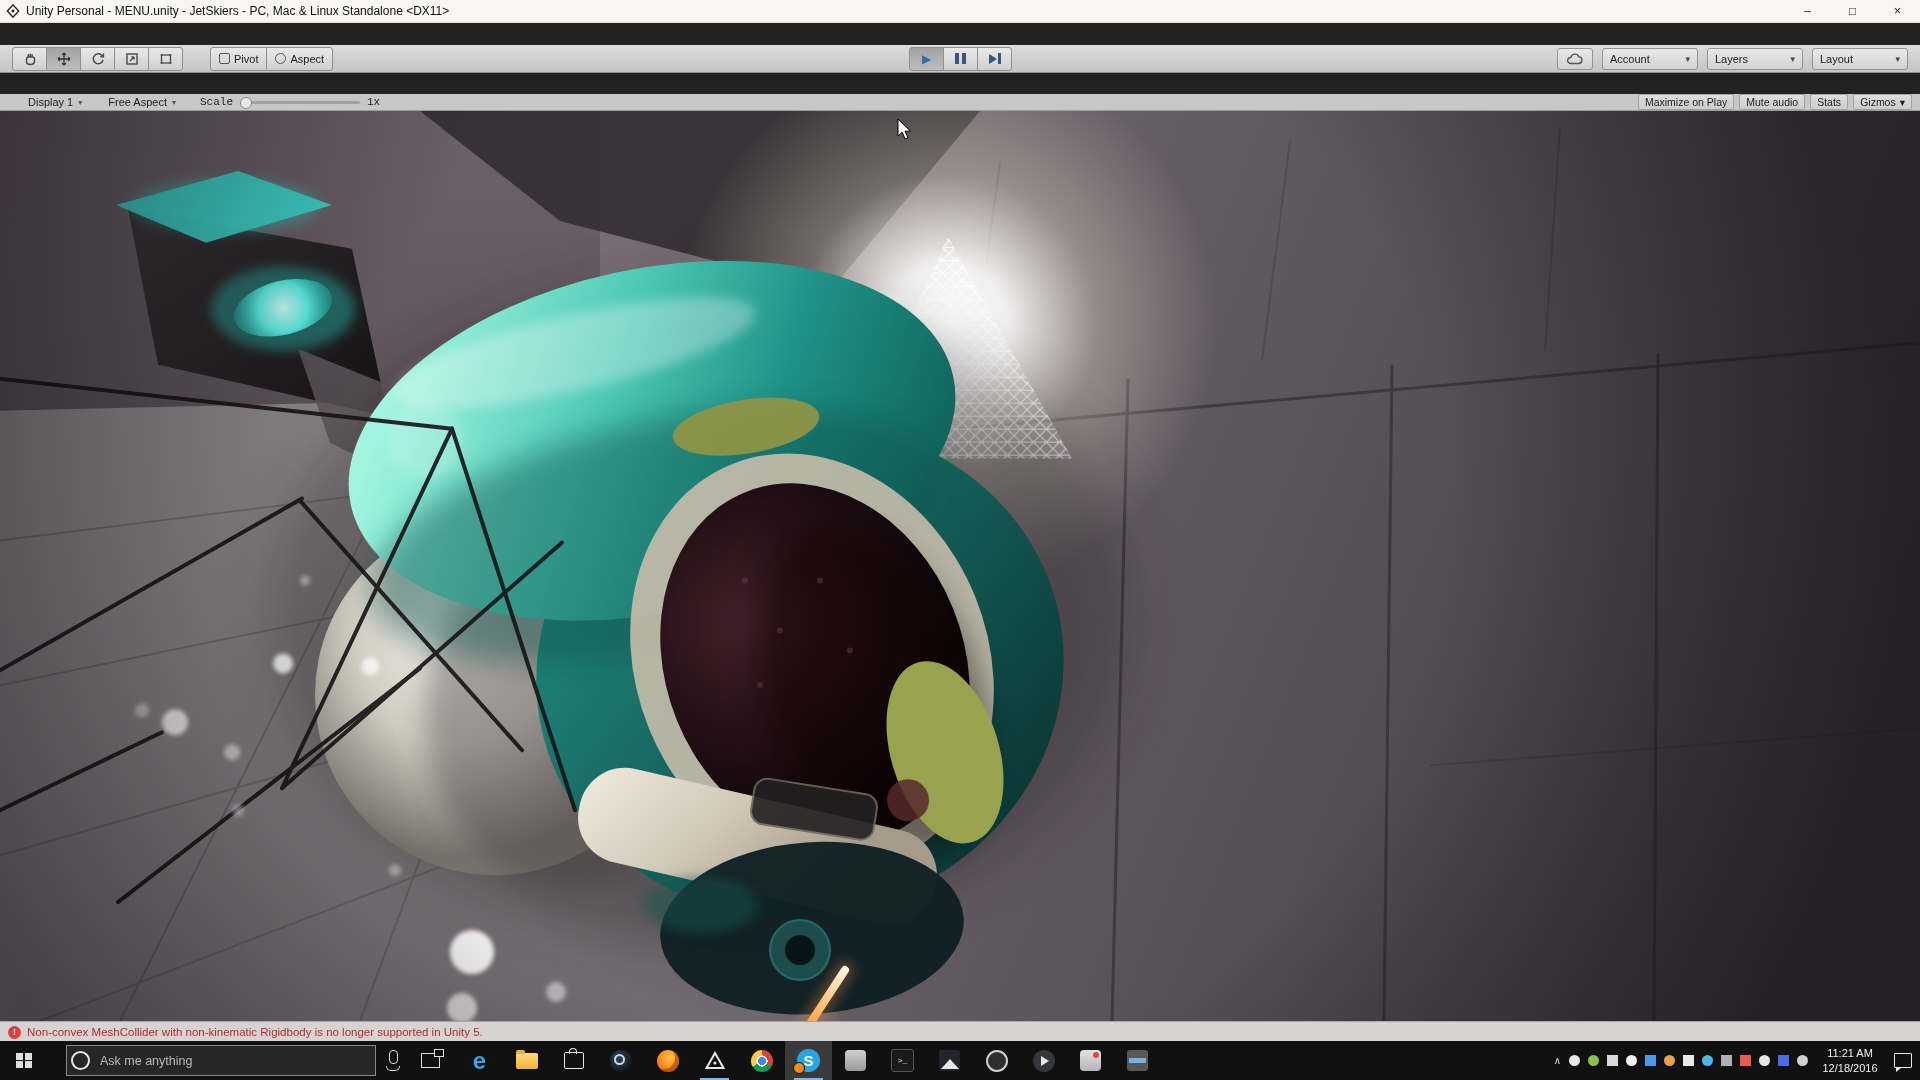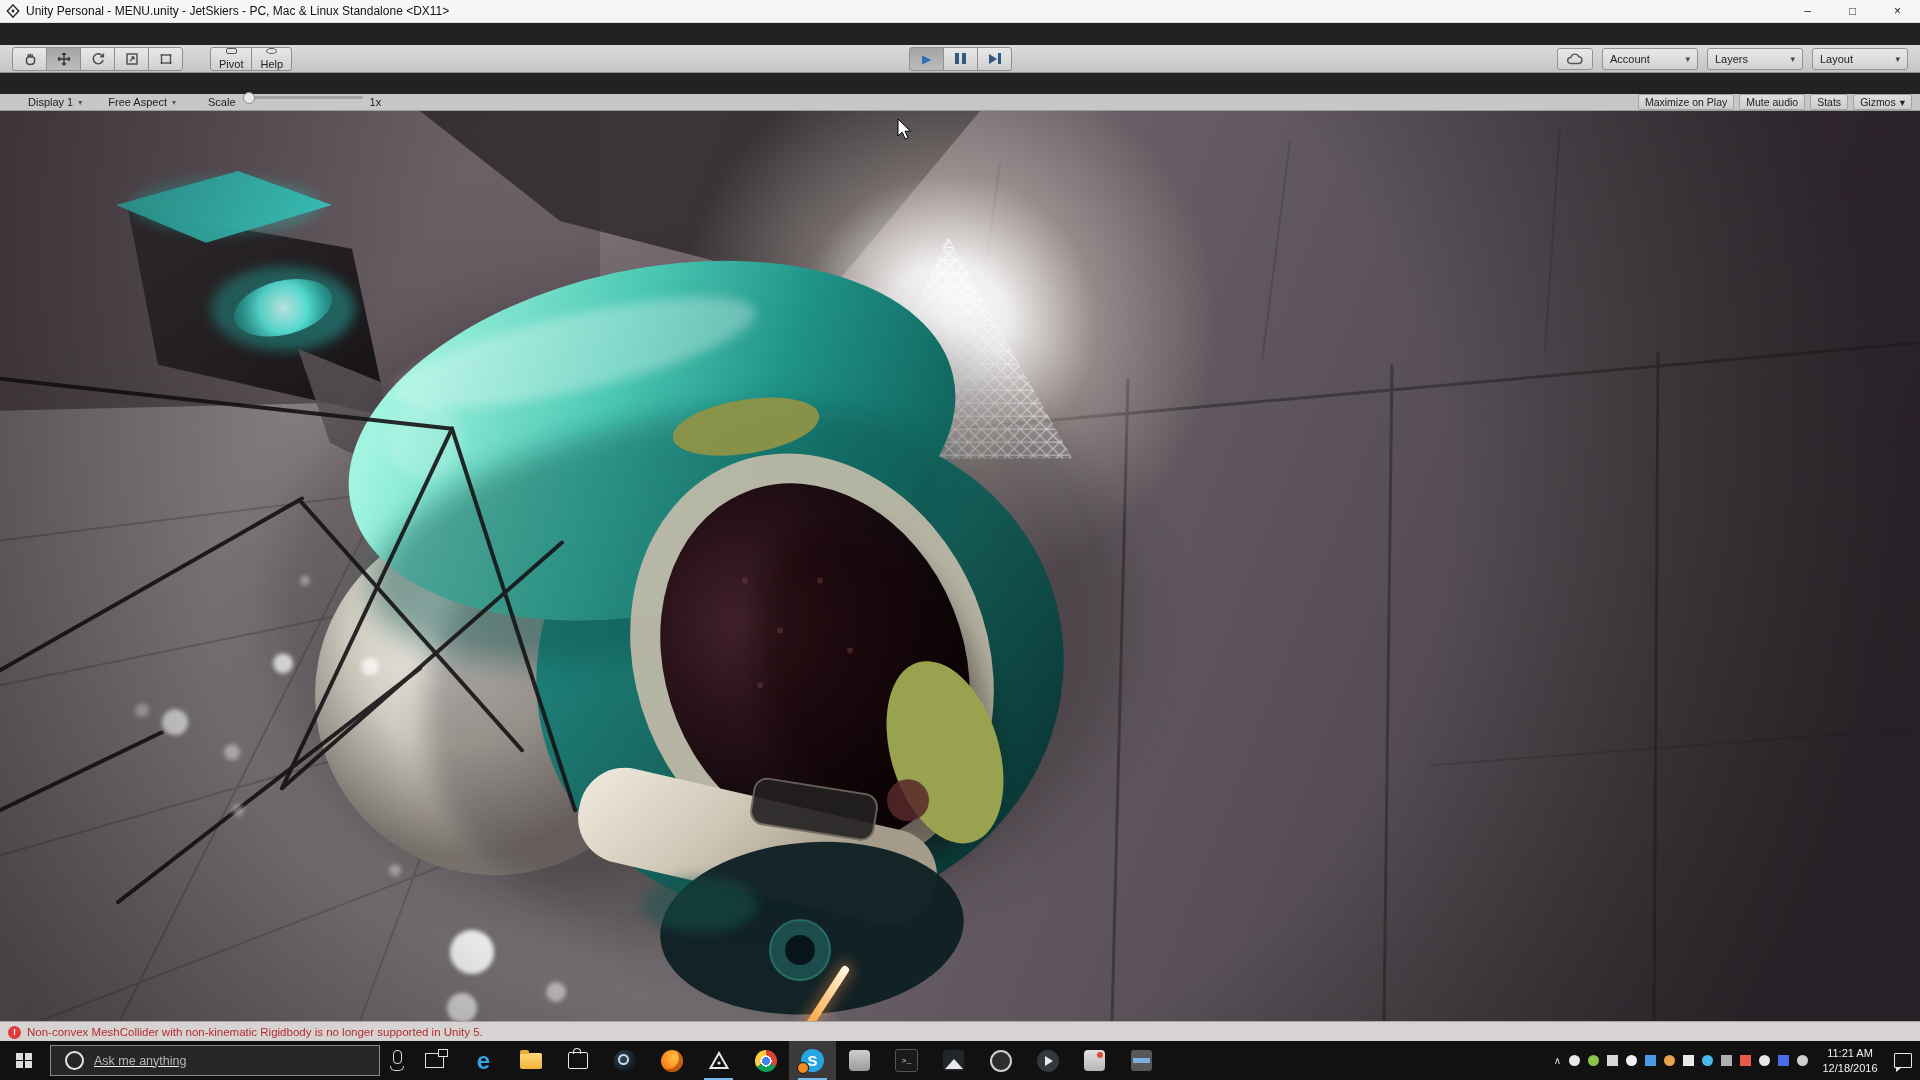--- a/index.html
+++ b/index.html
@@ -27,21 +27,21 @@
     display:flex;align-items:center;}
   .tools{display:flex;margin-left:12px;}
   .tbtn{width:33px;height:22px;background:linear-gradient(#e9e9e9,#cfcfcf);
     border:1px solid #8f8f8f;margin-right:-1px;display:flex;align-items:center;justify-content:center;}
   .tbtn:first-child{border-radius:3px 0 0 3px;}
   .tbtn.last{border-radius:0 3px 3px 0;}
   .tbtn.sel{background:linear-gradient(#a3a3a3,#bdbdbd);}
   .pivgrp{display:flex;margin-left:28px;}
   .pbtn{height:22px;padding:0 8px;display:flex;align-items:center;gap:4px;
     background:linear-gradient(#e9e9e9,#cfcfcf);border:1px solid #8f8f8f;margin-right:-1px;
-    font-size:11px;color:#222;flex-direction:column;}
+    font-size:11px;color:#222;}
   .pbtn:first-child{border-radius:3px 0 0 3px;}
   .pbtn.last{border-radius:0 3px 3px 0;}
   .pivdot{width:9px;height:9px;border:1.5px solid #555;border-radius:2px;display:inline-block;}
   .locdot{width:9px;height:9px;border:1.5px solid #555;border-radius:50%;display:inline-block;}
   .transport{position:absolute;left:50%;transform:translateX(-50%);display:flex;}
   .playglyph{color:#2d6db5;font-size:12px;line-height:1;}
   .pausebars{display:flex;gap:3px;}
   .pausebars i{display:block;width:4px;height:11px;background:#33597f;}
   .stepwrap{display:flex;align-items:center;gap:1px;}
   .steptri{width:0;height:0;border-top:5.5px solid transparent;border-bottom:5.5px solid transparent;
@@ -63,21 +63,21 @@
     border-radius:3px 3px 0 0;font-size:11px;color:#222;}
   .gicon{width:10px;height:10px;border:1.5px solid #555;border-radius:50%;position:relative;}
   .gicon::after{content:"";position:absolute;left:2.5px;top:2.5px;width:3px;height:3px;background:#555;border-radius:50%;}
   .tabopts{position:absolute;right:6px;top:3px;font-size:11px;color:#777;letter-spacing:3px;}
 
   
   .gvbar{position:absolute;top:94px;left:0;right:0;height:16px;background:#c7c7c7;
     border-bottom:1px solid #9c9c9c;display:flex;align-items:center;font-size:11px;color:#222;}
   .gdd{display:inline-flex;align-items:center;gap:5px;padding:0 6px;height:16px;}
   .gdd .arr{font-size:8px;color:#555;}
-  .scalewrap{display:flex;gap:7px;margin-left:26px;}
+  .scalewrap{display:flex;align-items:center;gap:7px;margin-left:18px;font-family:Liberation Mono, monospace;}
   .sltrack{position:relative;width:120px;height:3px;background:#a2a2a2;border-radius:2px;}
   .slknob{position:absolute;left:0px;top:-4px;width:10px;height:10px;background:#e8e8e8;
     border:1px solid #8a8a8a;border-radius:50%;}
   .gvright{margin-left:auto;display:flex;align-items:center;gap:5px;margin-right:8px;}
   .fbtn{padding:0 6px;height:14px;display:inline-flex;align-items:center;gap:4px;
     background:linear-gradient(#dedede,#cccccc);border:1px solid #a3a3a3;border-radius:2px;
     font-size:10.5px;color:#222;}
 
   
   .viewport{position:absolute;top:111px;left:0;width:1920px;height:910px;background:#50474d;}
@@ -90,21 +90,21 @@
     font-size:9px;font-weight:bold;display:flex;align-items:center;justify-content:center;}
   .errtext{font-size:11.5px;color:#b42c2c;}
 
   
   .taskbar{position:absolute;top:1041px;left:0;right:0;height:39px;background:#111;
     display:flex;align-items:center;color:#eee;}
   .startbtn{width:48px;height:39px;display:flex;align-items:center;justify-content:center;}
   .winlogo{display:grid;grid-template-columns:7px 7px;grid-template-rows:7px 7px;gap:1.5px;}
   .winlogo i{background:#dedede;display:block;}
   .searchbox{width:300px;height:29px;background:#262626;border:1px solid #8a8a8a;
-    display:flex;align-items:center;gap:8px;padding:0 14px;margin-left:2px;text-decoration:underline;}
+    display:flex;align-items:center;gap:8px;padding:0 4px;margin-left:18px;}
   .cortana{width:15px;height:15px;border:2px solid #e5e5e5;border-radius:50%;flex:none;}
   .searchbox input{flex:1;background:transparent;border:none;outline:none;color:#cfcfcf;
     font-size:12.5px;font-family:inherit;}
   .searchbox input::placeholder{color:#b9b9b9;}
   .micbtn{width:34px;height:39px;display:flex;flex-direction:column;align-items:center;justify-content:center;gap:2px;}
   .micbody{width:7px;height:12px;border:1.5px solid #ddd;border-radius:4px;}
   .micbase{width:12px;height:4px;border-bottom:1.5px solid #ddd;border-left:1.5px solid #ddd;
     border-right:1.5px solid #ddd;border-radius:0 0 6px 6px;}
   .tvbtn{width:40px;height:39px;display:flex;align-items:center;justify-content:center;}
   .tvicon{position:relative;width:17px;height:13px;border:1.5px solid #ddd;}
@@ -208,21 +208,21 @@
           </svg>
       </div>
     </div>
     <div class="pivgrp">
       <div class="pbtn">
         <span class="pivdot"></span>
         <span>Pivot</span>
       </div>
       <div class="pbtn last">
         <span class="locdot"></span>
-        <span>Help</span>
+        <span>Aspect</span>
       </div>
     </div>
     <div class="transport">
       <div class="tbtn sel">
         <span class="playglyph">▶</span>
       </div>
       <div class="tbtn">
         <span class="pausebars">
             <i></i>
             <i></i>

